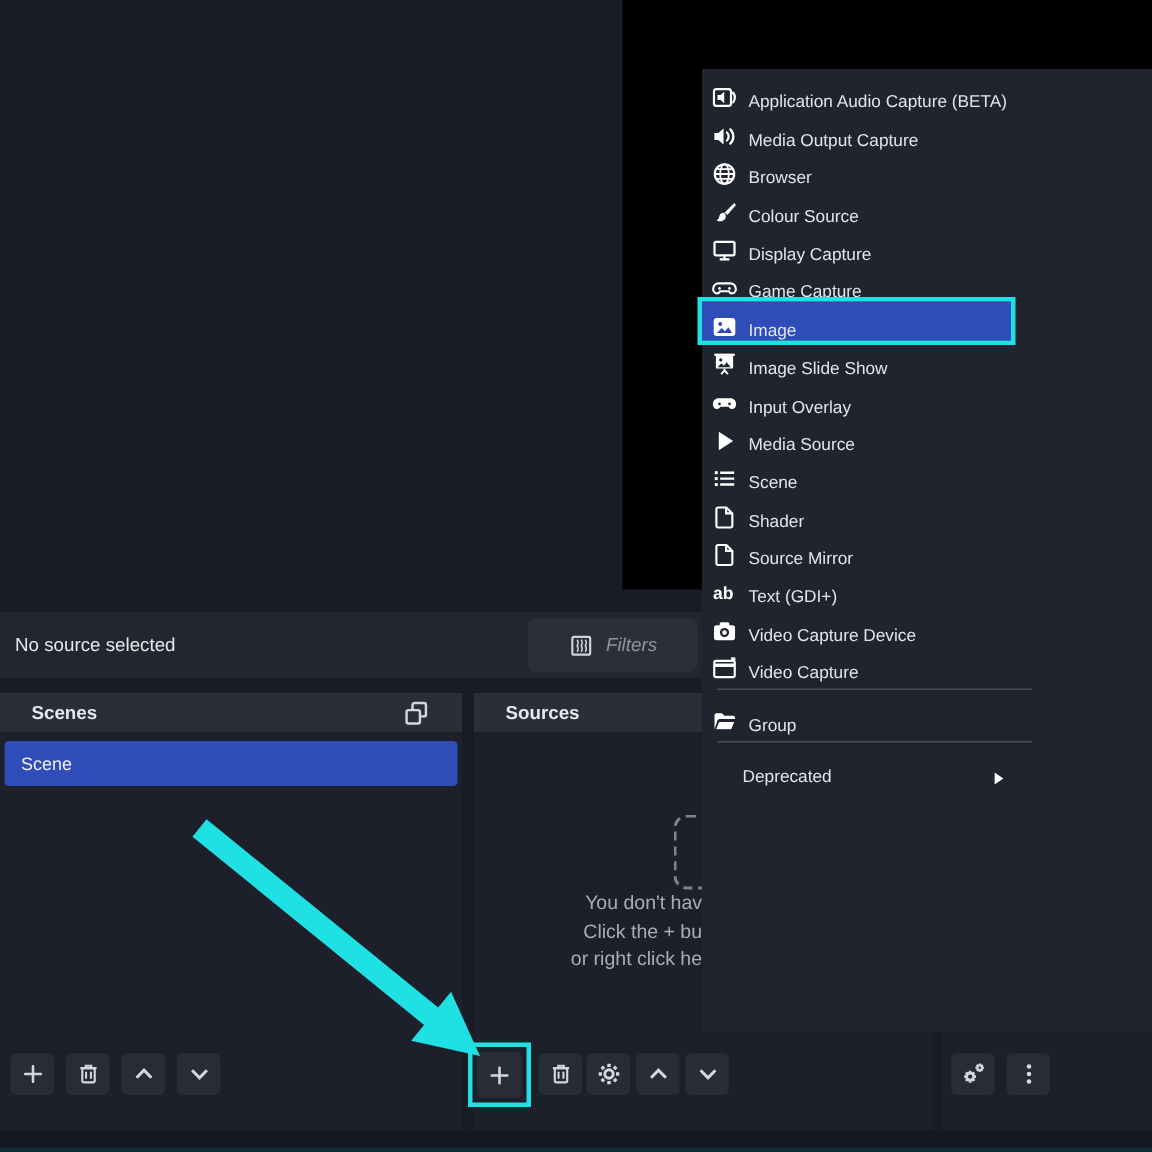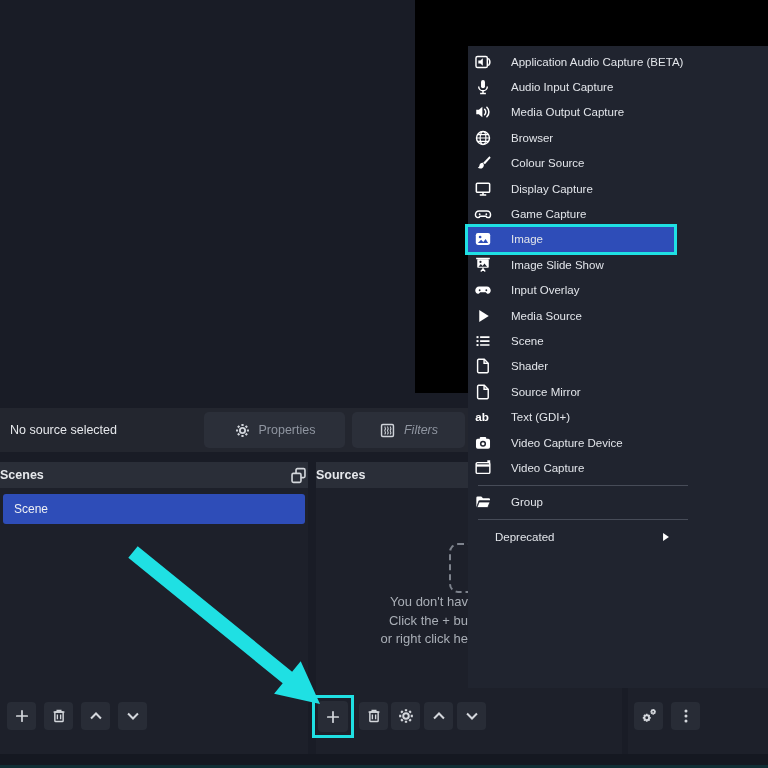--- a/index.html
+++ b/index.html
@@ -18,21 +18,21 @@
   .bar-btn .ic{width:17px;height:17px;color:#cfd3d9;}
   #btn-properties{left:204px;width:141px;}
   #btn-filters{left:352px;width:113px;font-style:italic;}
 
   
   .dock{background:#1d202a;}
   #scenes-dock{left:0;top:462px;width:308px;height:292px;}
   #sources-dock{left:316px;top:462px;width:306px;height:292px;}
   #mixer-dock{left:628px;top:462px;width:140px;height:292px;}
   .dock-header{position:absolute;left:0;top:0;right:0;height:26px;background:#2a2e38;
-               display:flex;align-items:center;padding:0 0;box-sizing:border-box;
+               display:flex;align-items:center;padding:0 21px;box-sizing:border-box;
                font-size:12.5px;font-weight:bold;color:#e6e8ec;}
   .dock-header .hdr-ic{margin-left:auto;width:19px;height:19px;color:#d4d7dc;}
 
   #scene-row{position:absolute;left:3px;top:32px;width:302px;height:30px;background:var(--sel);
              border-radius:3px;display:flex;align-items:center;padding-left:11px;
              box-sizing:border-box;font-size:12px;color:#eef0f4;}
 
   
   #empty-icon{position:absolute;left:133px;top:81px;width:32px;height:46px;
               border:2px dashed #7e838d;border-radius:9px;}
@@ -47,21 +47,21 @@
             box-sizing:border-box;display:flex;align-items:center;justify-content:center;z-index:45;}
   #src-add{position:static;width:30px;height:31px;}
 
   
   #status-strip{left:0;top:754px;width:768px;height:14px;background:#151821;}
   #bottom-line{left:0;top:765px;width:768px;height:3px;background:#10343b;opacity:.8;}
 
   
   #menu{left:468px;top:46px;width:300px;height:642px;background:var(--menu);z-index:40;
         padding-top:3px;box-sizing:border-box;}
-  .menu-item{position:relative;height:25.4px;display:flex;align-items:center;gap:19px;
+  .menu-item{position:relative;height:25.4px;display:flex;align-items:flex-end;gap:7px;
              padding-left:6px;font-size:11.5px;color:#e2e5ea;}
   .mi-icon{width:18px;height:18px;flex:0 0 18px;}
   .mi-icon svg{width:18px;height:18px;display:block;}
   .menu-item.selected{background:var(--sel);outline:3px solid var(--accent);
                       width:200px;z-index:2;}
   .menu-item.no-icon{padding-left:27px;}
   .menu-separator{height:1px;background:#474c58;margin:4px 80px 4px 10px;}
   .submenu-arrow{position:absolute;left:193px;width:10px;height:10px;color:#e2e5ea;}
   .submenu-arrow svg{width:10px;height:10px;display:block;}
 
@@ -72,31 +72,20 @@
 </style>
 </head>
 <body>
 
 <div id="app" style="--accent: #1fe0e3; --sel: #2e4db8; --menu: #20242f; --win: #191c26;">
 
   <div class="abs" id="canvas"></div>
 
   <div class="abs" id="props-bar">
     <div class="abs" id="status-text">No source selected</div>
-    <div class="abs bar-btn" id="btn-properties">
-      <span class="ic">
-          <svg viewBox="0 0 20 20" xmlns="http://www.w3.org/2000/svg">
-            <g fill="none" stroke="currentColor">
-              <circle cx="10" cy="10" r="3.1" stroke-width="2.2"></circle>
-              <path stroke-width="2.6" d="M10 2.4v2.4M10 15.2v2.4M2.4 10h2.4M15.2 10h2.4M4.6 4.6l1.7 1.7M13.7 13.7l1.7 1.7M4.6 15.4l1.7-1.7M13.7 6.3l1.7-1.7"></path>
-            </g>
-          </svg>
-        </span>
-      <span>Properties</span>
-    </div>
     <div class="abs bar-btn" id="btn-filters">
       <span class="ic">
           <svg viewBox="0 0 20 20" xmlns="http://www.w3.org/2000/svg">
             <rect x="3" y="3" width="14" height="14" rx="1.4" fill="none" stroke="currentColor" stroke-width="1.7"></rect>
             <path d="M6.8 5.2c1 1.6 1 3.2 0 4.8 1 1.6 1 3.2 0 4.8M10 5.2c1 1.6 1 3.2 0 4.8 1 1.6 1 3.2 0 4.8M13.2 5.2c1 1.6 1 3.2 0 4.8 1 1.6 1 3.2 0 4.8" fill="none" stroke="currentColor" stroke-width="1.2"></path>
           </svg>
         </span>
       <span>Filters</span>
     </div>
   </div>
@@ -241,30 +230,20 @@
               <rect x="2.2" y="3.8" width="12.6" height="12.4" rx="1.8" fill="none" stroke="#fff" stroke-width="1.6"></rect>
               <path d="M4.8 8.2v3.6h2.3l2.7 2.5V5.7L7.1 8.2H4.8z" fill="#fff"></path>
               <path d="M16.4 6.5a6 6 0 0 1 0 7" fill="none" stroke="#fff" stroke-width="1.7" stroke-linecap="round"></path>
             </svg>
           </span>
           <span>Application Audio Capture (BETA)</span>
         </div>
         <div class="menu-item">
           <span class="mi-icon">
             <svg viewBox="0 0 20 20" xmlns="http://www.w3.org/2000/svg">
-              <rect x="7.8" y="2.2" width="4.4" height="9.2" rx="2.2" fill="#fff"></rect>
-              <path d="M5.2 9.4a4.8 4.8 0 0 0 9.6 0" fill="none" stroke="#fff" stroke-width="1.6"></path>
-              <path d="M10 14.2v2.3M6.8 17.3h6.4" stroke="#fff" stroke-width="1.6" fill="none"></path>
-            </svg>
-          </span>
-          <span>Audio Input Capture</span>
-        </div>
-        <div class="menu-item">
-          <span class="mi-icon">
-            <svg viewBox="0 0 20 20" xmlns="http://www.w3.org/2000/svg">
               <path d="M2.5 7.4v5.2h2.9l3.9 3.3V4.1L5.4 7.4H2.5z" fill="#fff"></path>
               <path d="M11.8 7a4.2 4.2 0 0 1 0 6" fill="none" stroke="#fff" stroke-width="1.7" stroke-linecap="round"></path>
               <path d="M14.3 4.7a7.4 7.4 0 0 1 0 10.6" fill="none" stroke="#fff" stroke-width="1.7" stroke-linecap="round"></path>
             </svg>
           </span>
           <span>Media Output Capture</span>
         </div>
         <div class="menu-item">
           <span class="mi-icon">
             <svg viewBox="0 0 20 20" xmlns="http://www.w3.org/2000/svg">

